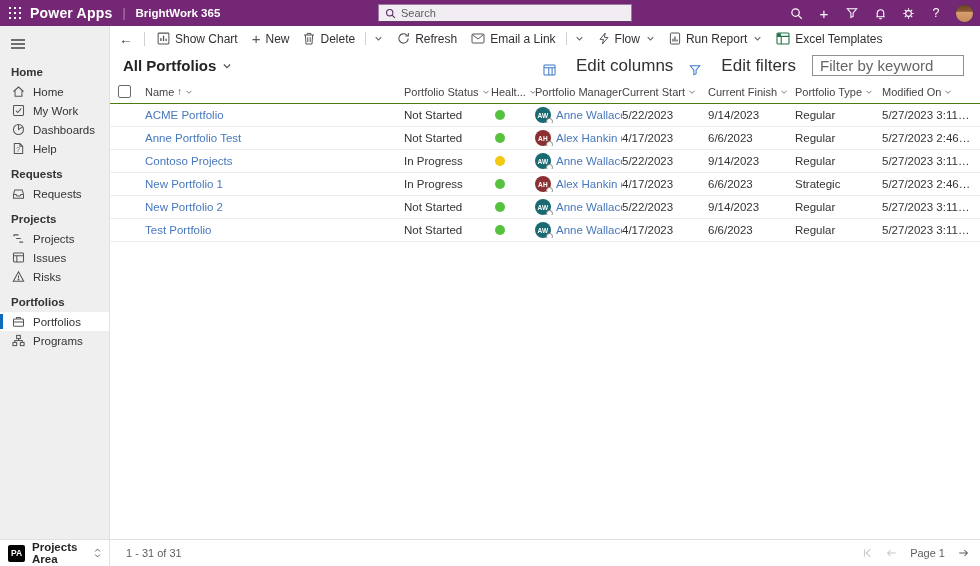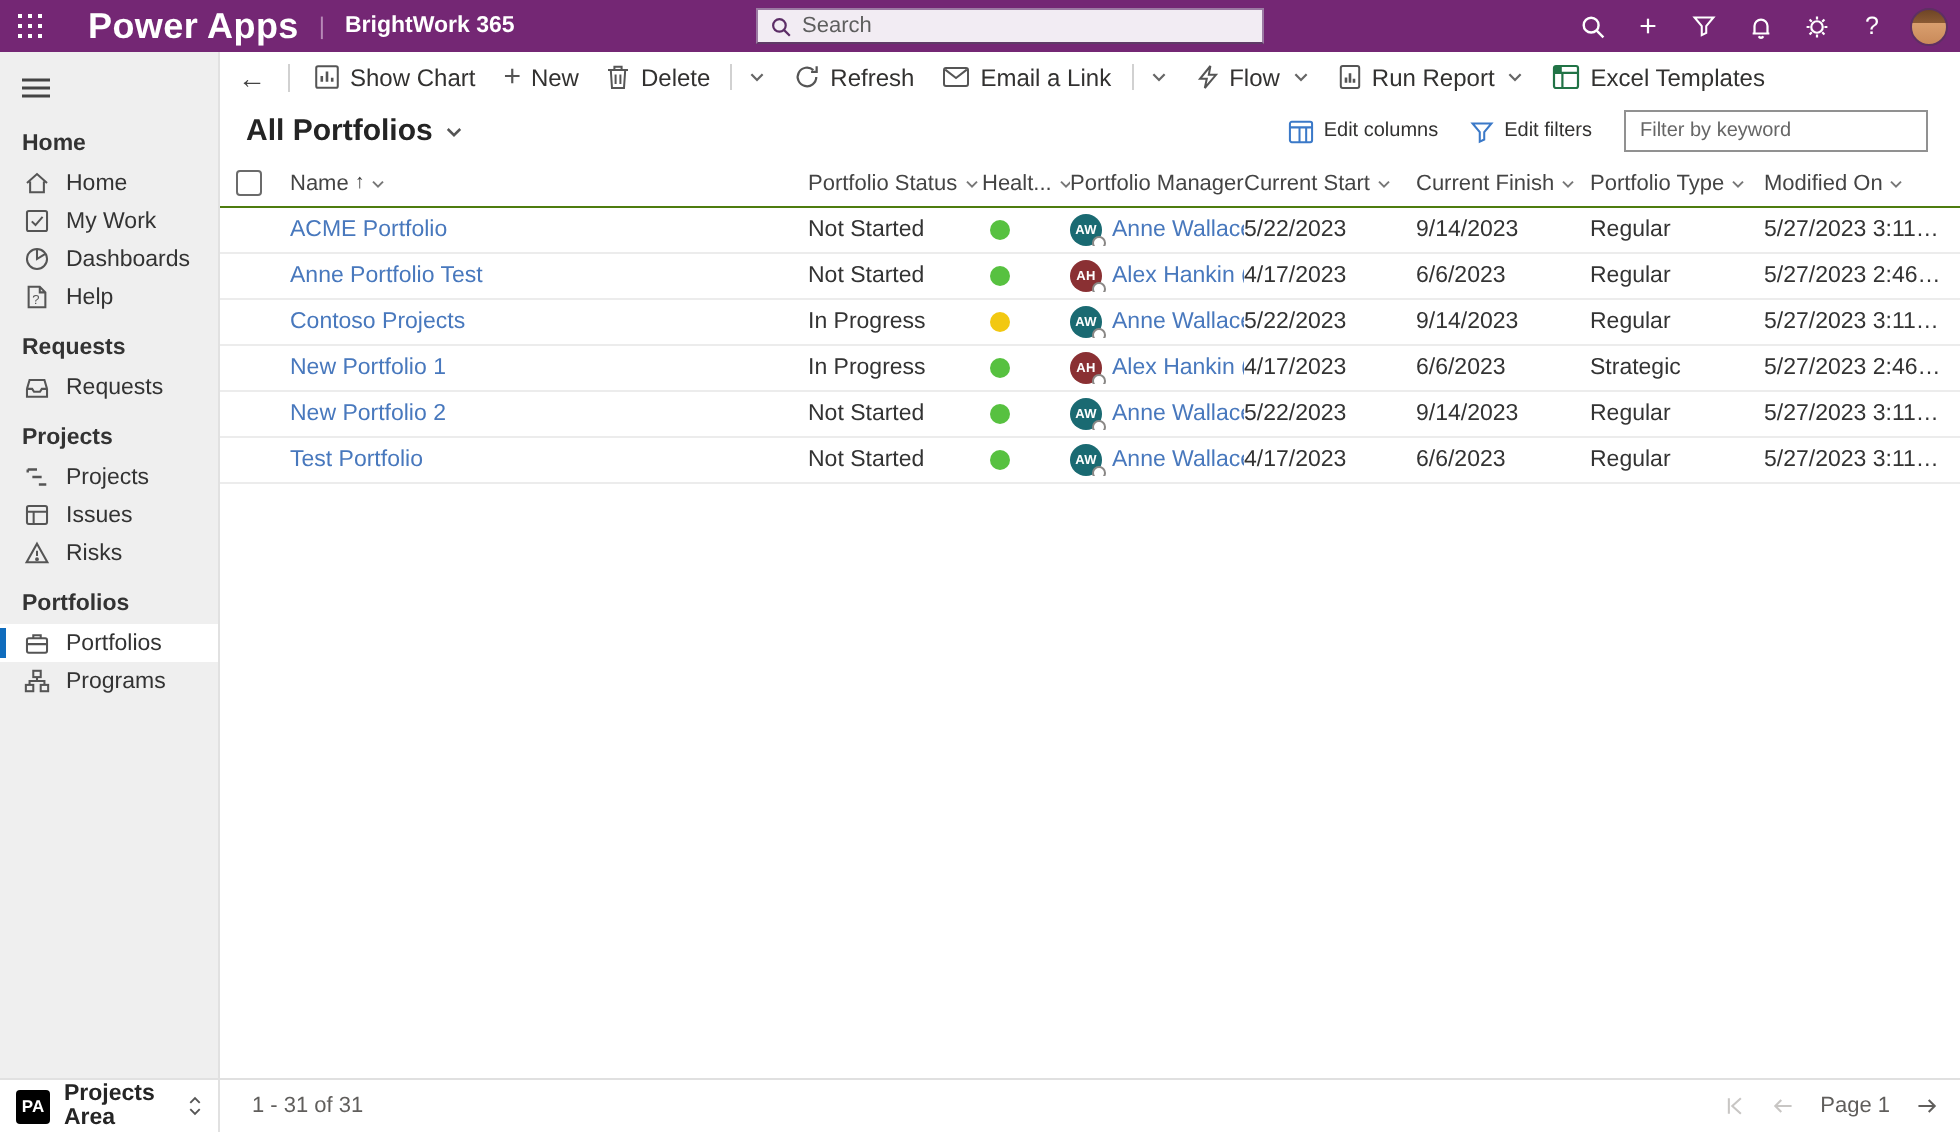--- a/index.html
+++ b/index.html
@@ -8,21 +8,21 @@
     width:980px; height:566px; overflow:hidden;
     font-family:"Liberation Sans", sans-serif;
     color:#323130; background:#fff;
   }
   
   .app-header {
     height:26px; background:#742774; color:#fff;
     display:flex; align-items:center; position:relative;
   }
   .waffle { width:30px; display:flex; justify-content:center; align-items:center; cursor:pointer; }
-  .brand { font-size:18px; font-weight:bold; letter-spacing:.2px;margin-left:14px; }
+  .brand { font-size:14px; font-weight:bold; letter-spacing:.2px; }
   .env-divider { margin:0 10px; color:#b789b7; font-size:12px; }
   .env-name { font-size:11.5px; font-weight:bold; }
   .hdr-search {
     position:absolute; left:378px; top:4px; width:254px; height:18px;
     background:#f2ecf3; border:1px solid #9b7aa2; border-bottom-color:#5f3a66;
     display:flex; align-items:center; padding:0 6px; gap:5px;
   }
   .hdr-search .ph { color:#5e5e5e; font-size:11px; }
   .hdr-icons { position:absolute; right:2px; top:0; height:26px; display:flex; align-items:center; }
   .hdr-icon { width:28px; height:26px; display:flex; align-items:center; justify-content:center; color:#fff; cursor:pointer; font-size:12px; }
@@ -57,23 +57,23 @@
   .cmd-item { display:flex; align-items:center; gap:5px; padding:0 7px; height:22px; cursor:pointer; white-space:nowrap; border-radius:2px; }
   .cmd-item .ci { display:flex; align-items:center; color:#555; }
   .cmd-item .chev { color:#666; margin-left:1px; }
   .cmd-split-bar { width:1px; height:13px; background:#d1d1d1; margin:0 2px 0 5px; }
   .green-plus { color:#1f9a4d; font-size:15px; line-height:1; font-weight:400; }
   
   .view-header { height:29px; display:flex; align-items:center; padding:0 16px 0 13px; }
   .view-title { font-size:15px; font-weight:bold; color:#242424; display:flex; align-items:center; gap:6px; cursor:pointer; }
   .view-title .chev { color:#555; }
   .vh-right { margin-left:auto; display:flex; align-items:center; gap:16px; }
-  .vh-action { display:flex; align-items:flex-start; gap:5px; font-size:10px; color:#323130; cursor:pointer; }
+  .vh-action { display:flex; align-items:flex-end; gap:20px; font-size:17px; color:#323130; cursor:pointer; }
   .vh-action .ic { display:flex; color:#3b79c8; }
-  .kw-input { width:152px; height:21px; border:1px solid #919191; font-size:10px; padding:0 7px; color:#333; font-family:"Liberation Sans", sans-serif; }
+  .kw-input { width:152px; height:21px; border:1px solid #919191; font-size:15px; padding:0 7px; color:#333; font-family:"Liberation Sans", sans-serif; }
   .kw-input::placeholder { color:#666; }
   
   .grid-header, .grid-row {
     display:grid;
     grid-template-columns:27px 259px 87px 44px 87px 86px 87px 87px 1fr;
     padding-left:8px; align-items:center;
   }
   .grid-header { height:24px; border-bottom:1px solid #4d7c0f; color:#444; font-size:11px; }
   .hcell { display:flex; align-items:center; gap:3px; cursor:pointer; white-space:nowrap; overflow:hidden; }
   .hcell .chev { color:#777; flex:0 0 auto; }

